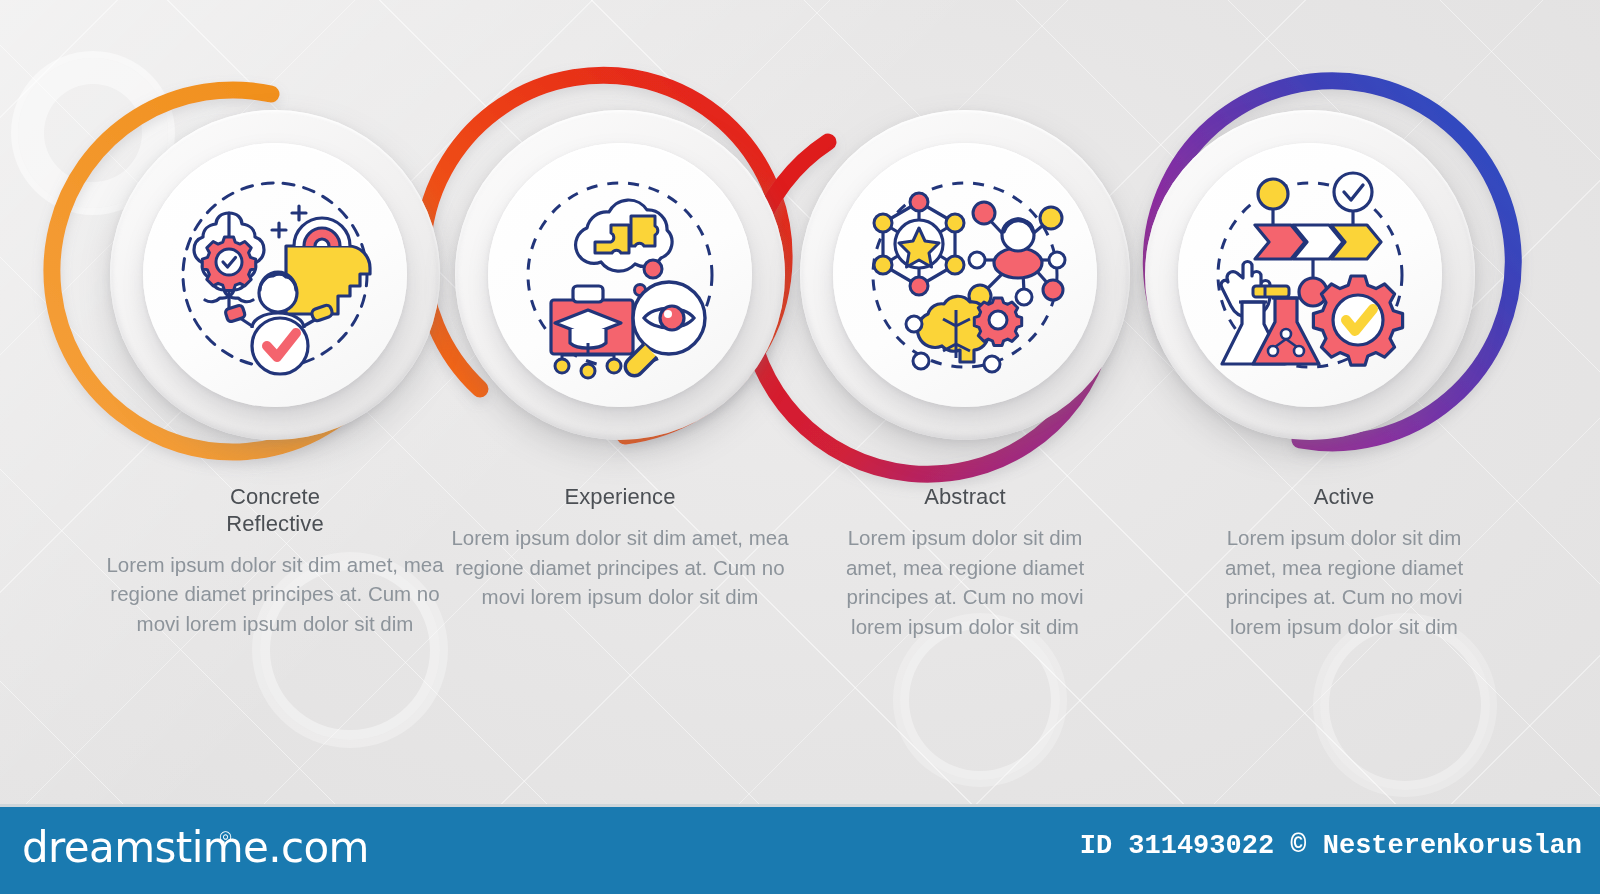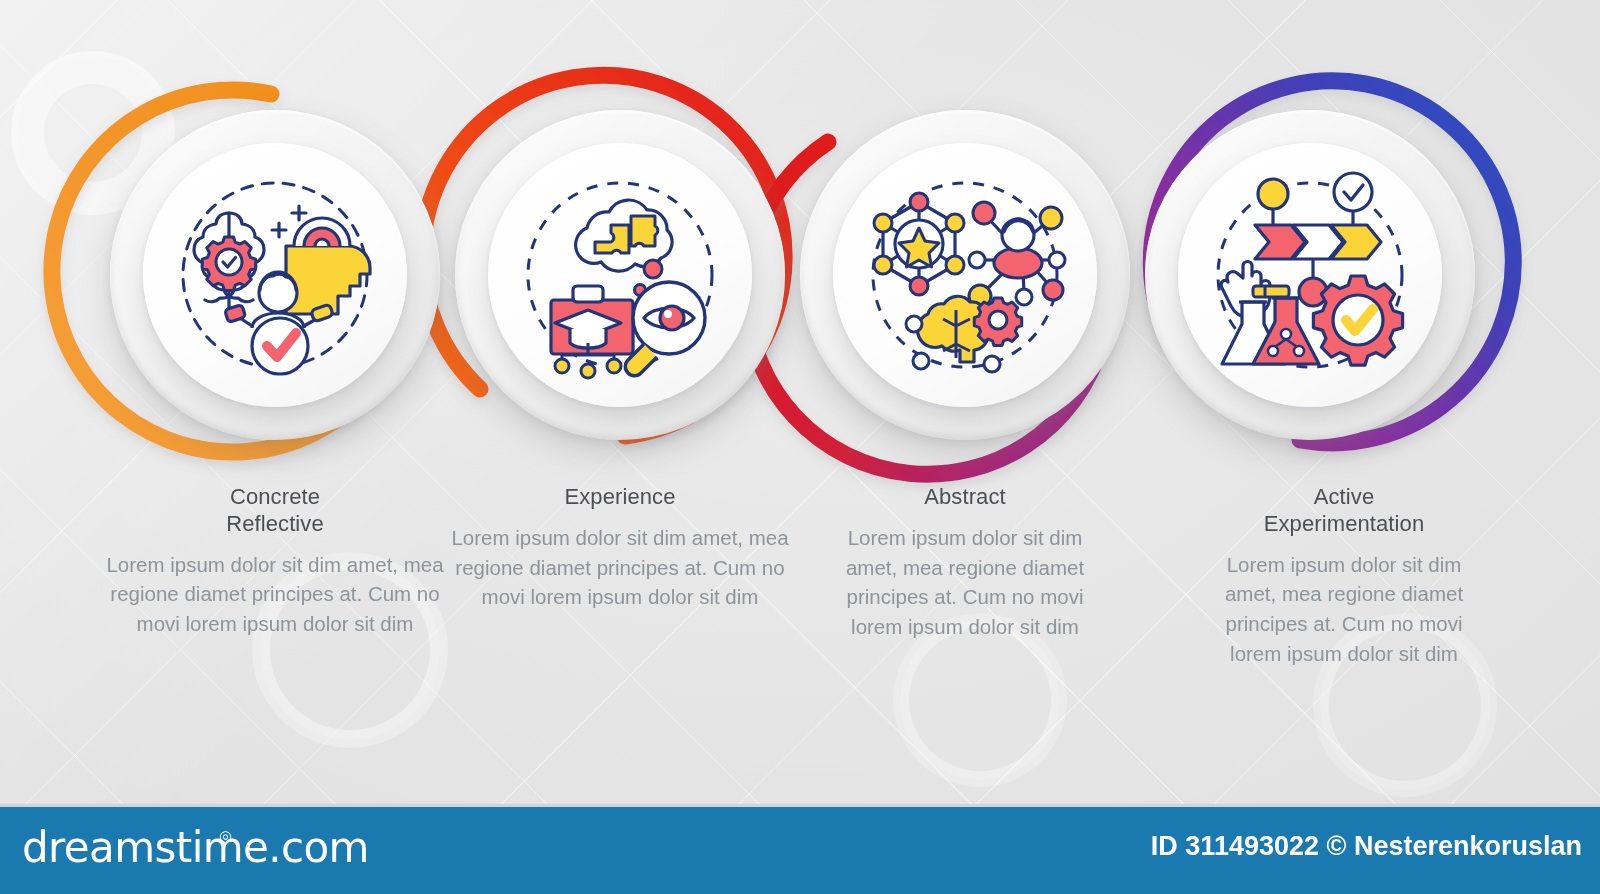--- a/index.html
+++ b/index.html
@@ -117,21 +117,21 @@
     left: -150px;
     top: -6px;
   }
   #wm-credit {
     position: absolute;
     right: 18px; top: 24px;
     color: #ffffff;
     font-size: 27px;
     font-weight: bold;
     white-space: nowrap;
-    font-family: Liberation Sans, sans-serif;
+    font-family: Liberation Mono, monospace;
   }
 </style>
 </head>
 <body>
 
 <div id="stage">
 
   <div id="bg-hairlines"></div>
 
   <div class="wm-spiral" style="left:18px;top:58px;width:150px;height:150px;border-radius:50%;
@@ -416,21 +416,20 @@
   <div class="caption" style="left:775px; top:484px; width:380px;">
     <div class="caption-title">
       <div>Abstract</div>
     </div>
     <div class="caption-body" style="width:290px;margin-left:auto;margin-right:auto;">Lorem ipsum dolor sit dim amet, mea regione diamet principes at. Cum no movi lorem ipsum dolor sit dim</div>
   </div>
 
   <div class="caption" style="left:1154px; top:484px; width:380px;">
     <div class="caption-title">
       <div>Active</div>
-      <div>Experimentation</div>
     </div>
     <div class="caption-body" style="width:290px;margin-left:auto;margin-right:auto;">Lorem ipsum dolor sit dim amet, mea regione diamet principes at. Cum no movi lorem ipsum dolor sit dim</div>
   </div>
 
   <div id="wm-bar">
     <div id="wm-logo"><span>dreamstime.com</span><span class="reg">◎</span></div>
     <div id="wm-credit">ID 311493022 © Nesterenkoruslan</div>
   </div>
 
 </div>

